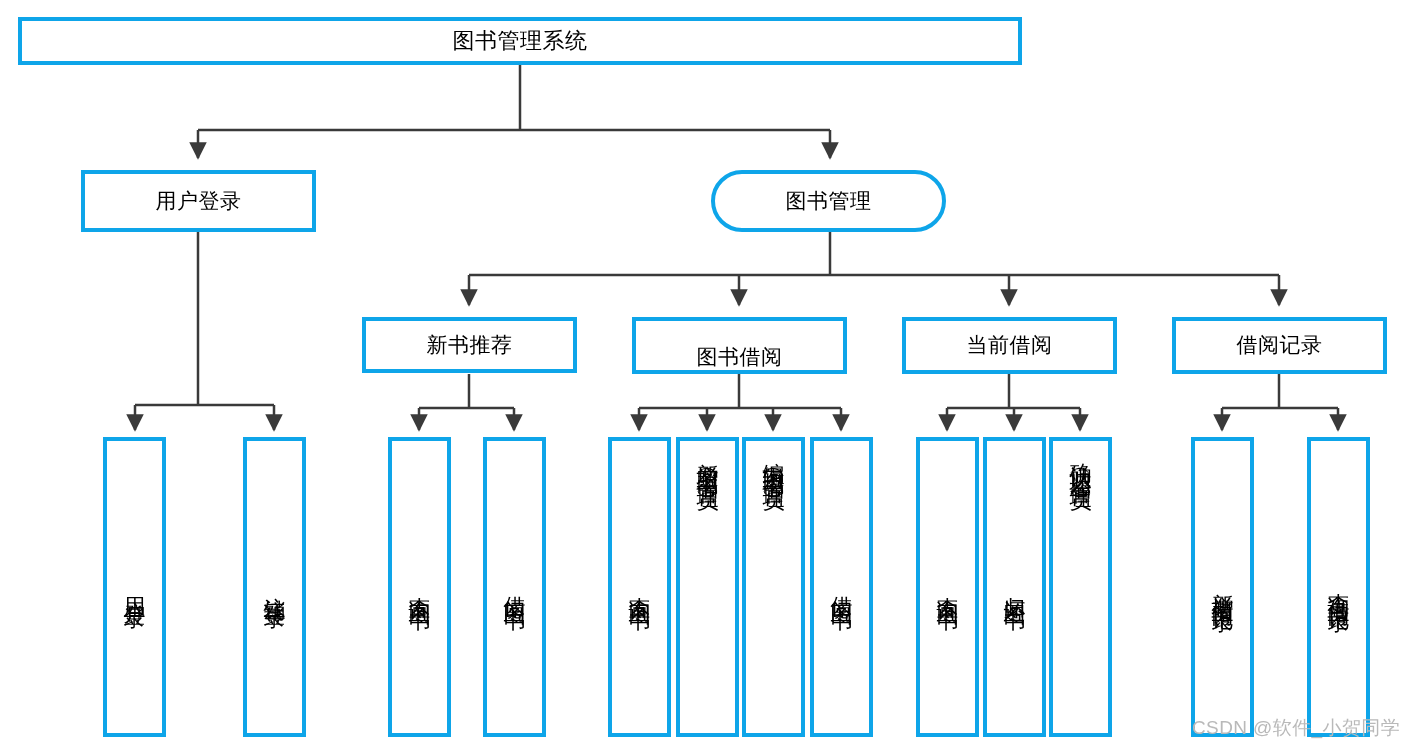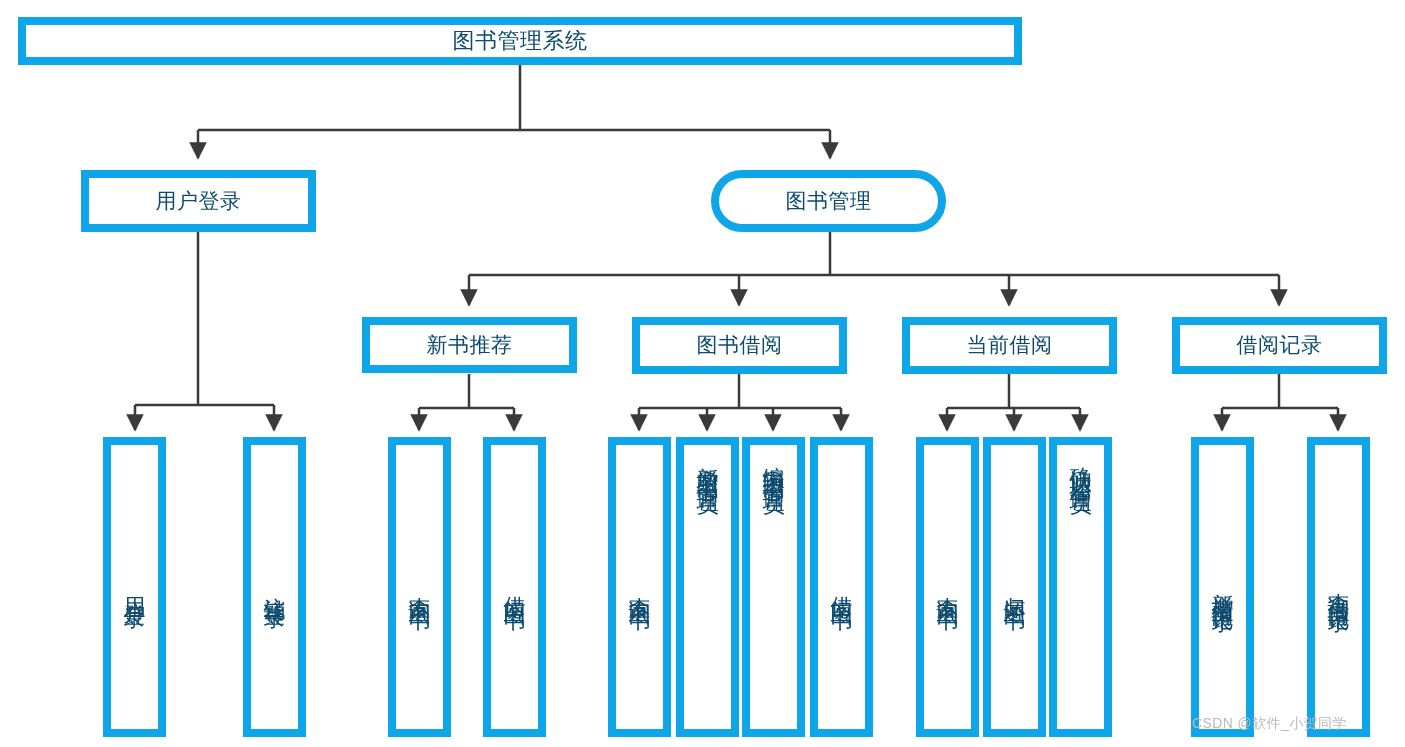--- a/index.html
+++ b/index.html
@@ -24,25 +24,25 @@
     left: 0;
     top: 0;
     width: 1405px;
     height: 747px;
     pointer-events: none;
   }
   .node {
     position: absolute;
     box-sizing: border-box;
     background: #ffffff;
-    border: 8px solid #0ea5e9;
+    border: 4px solid #0ea5e9;
     display: flex;
     align-items: center;
     justify-content: center;
-    color: #0c4a6e;
+    color: #000000;
     z-index: 2;
   }
   .node .label {
     display: block;
     line-height: 1.18;
     letter-spacing: 0.5px;
     white-space: pre;
   }
   
   .node.horiz .label {
@@ -65,21 +65,21 @@
     line-height: 1.0;
     letter-spacing: 4px;
     text-align: center;
   }
   .node.vert.top .label {
     align-self: flex-start;
   }
   .watermark {
     position: absolute;
     color: #b9b9b9;
-    font-size: 14px;
+    font-size: 19px;
     white-space: nowrap;
     z-index: 5;
     letter-spacing: 0.4px;
   }
 </style>
 </head>
 <body>
 
 <div id="canvas">
 
@@ -140,21 +140,21 @@
   <div class="node horiz" style="left:81px; top:170px; width:235px; height:62px;">
     <span class="label">用户登录</span>
   </div>
   <div class="node horiz" style="left:711px; top:170px; width:235px; height:62px;border-radius:31px;">
     <span class="label">图书管理</span>
   </div>
 
   <div class="node horiz" style="left:362px; top:317px; width:215px; height:56px;">
     <span class="label">新书推荐</span>
   </div>
-  <div class="node horiz" style="left:632px; top:317px; width:215px; height:57px;">
+  <div class="node horiz" style="left:632px; top:317px; width:215px; height:57px;align-items:flex-end;">
     <span class="label">图书借阅</span>
   </div>
   <div class="node horiz" style="left:902px; top:317px; width:215px; height:57px;">
     <span class="label">当前借阅</span>
   </div>
   <div class="node horiz" style="left:1172px; top:317px; width:215px; height:57px;">
     <span class="label">借阅记录</span>
   </div>
 
   <div class="node vert" style="left:103px; top:437px; width:63px; height:300px;">

